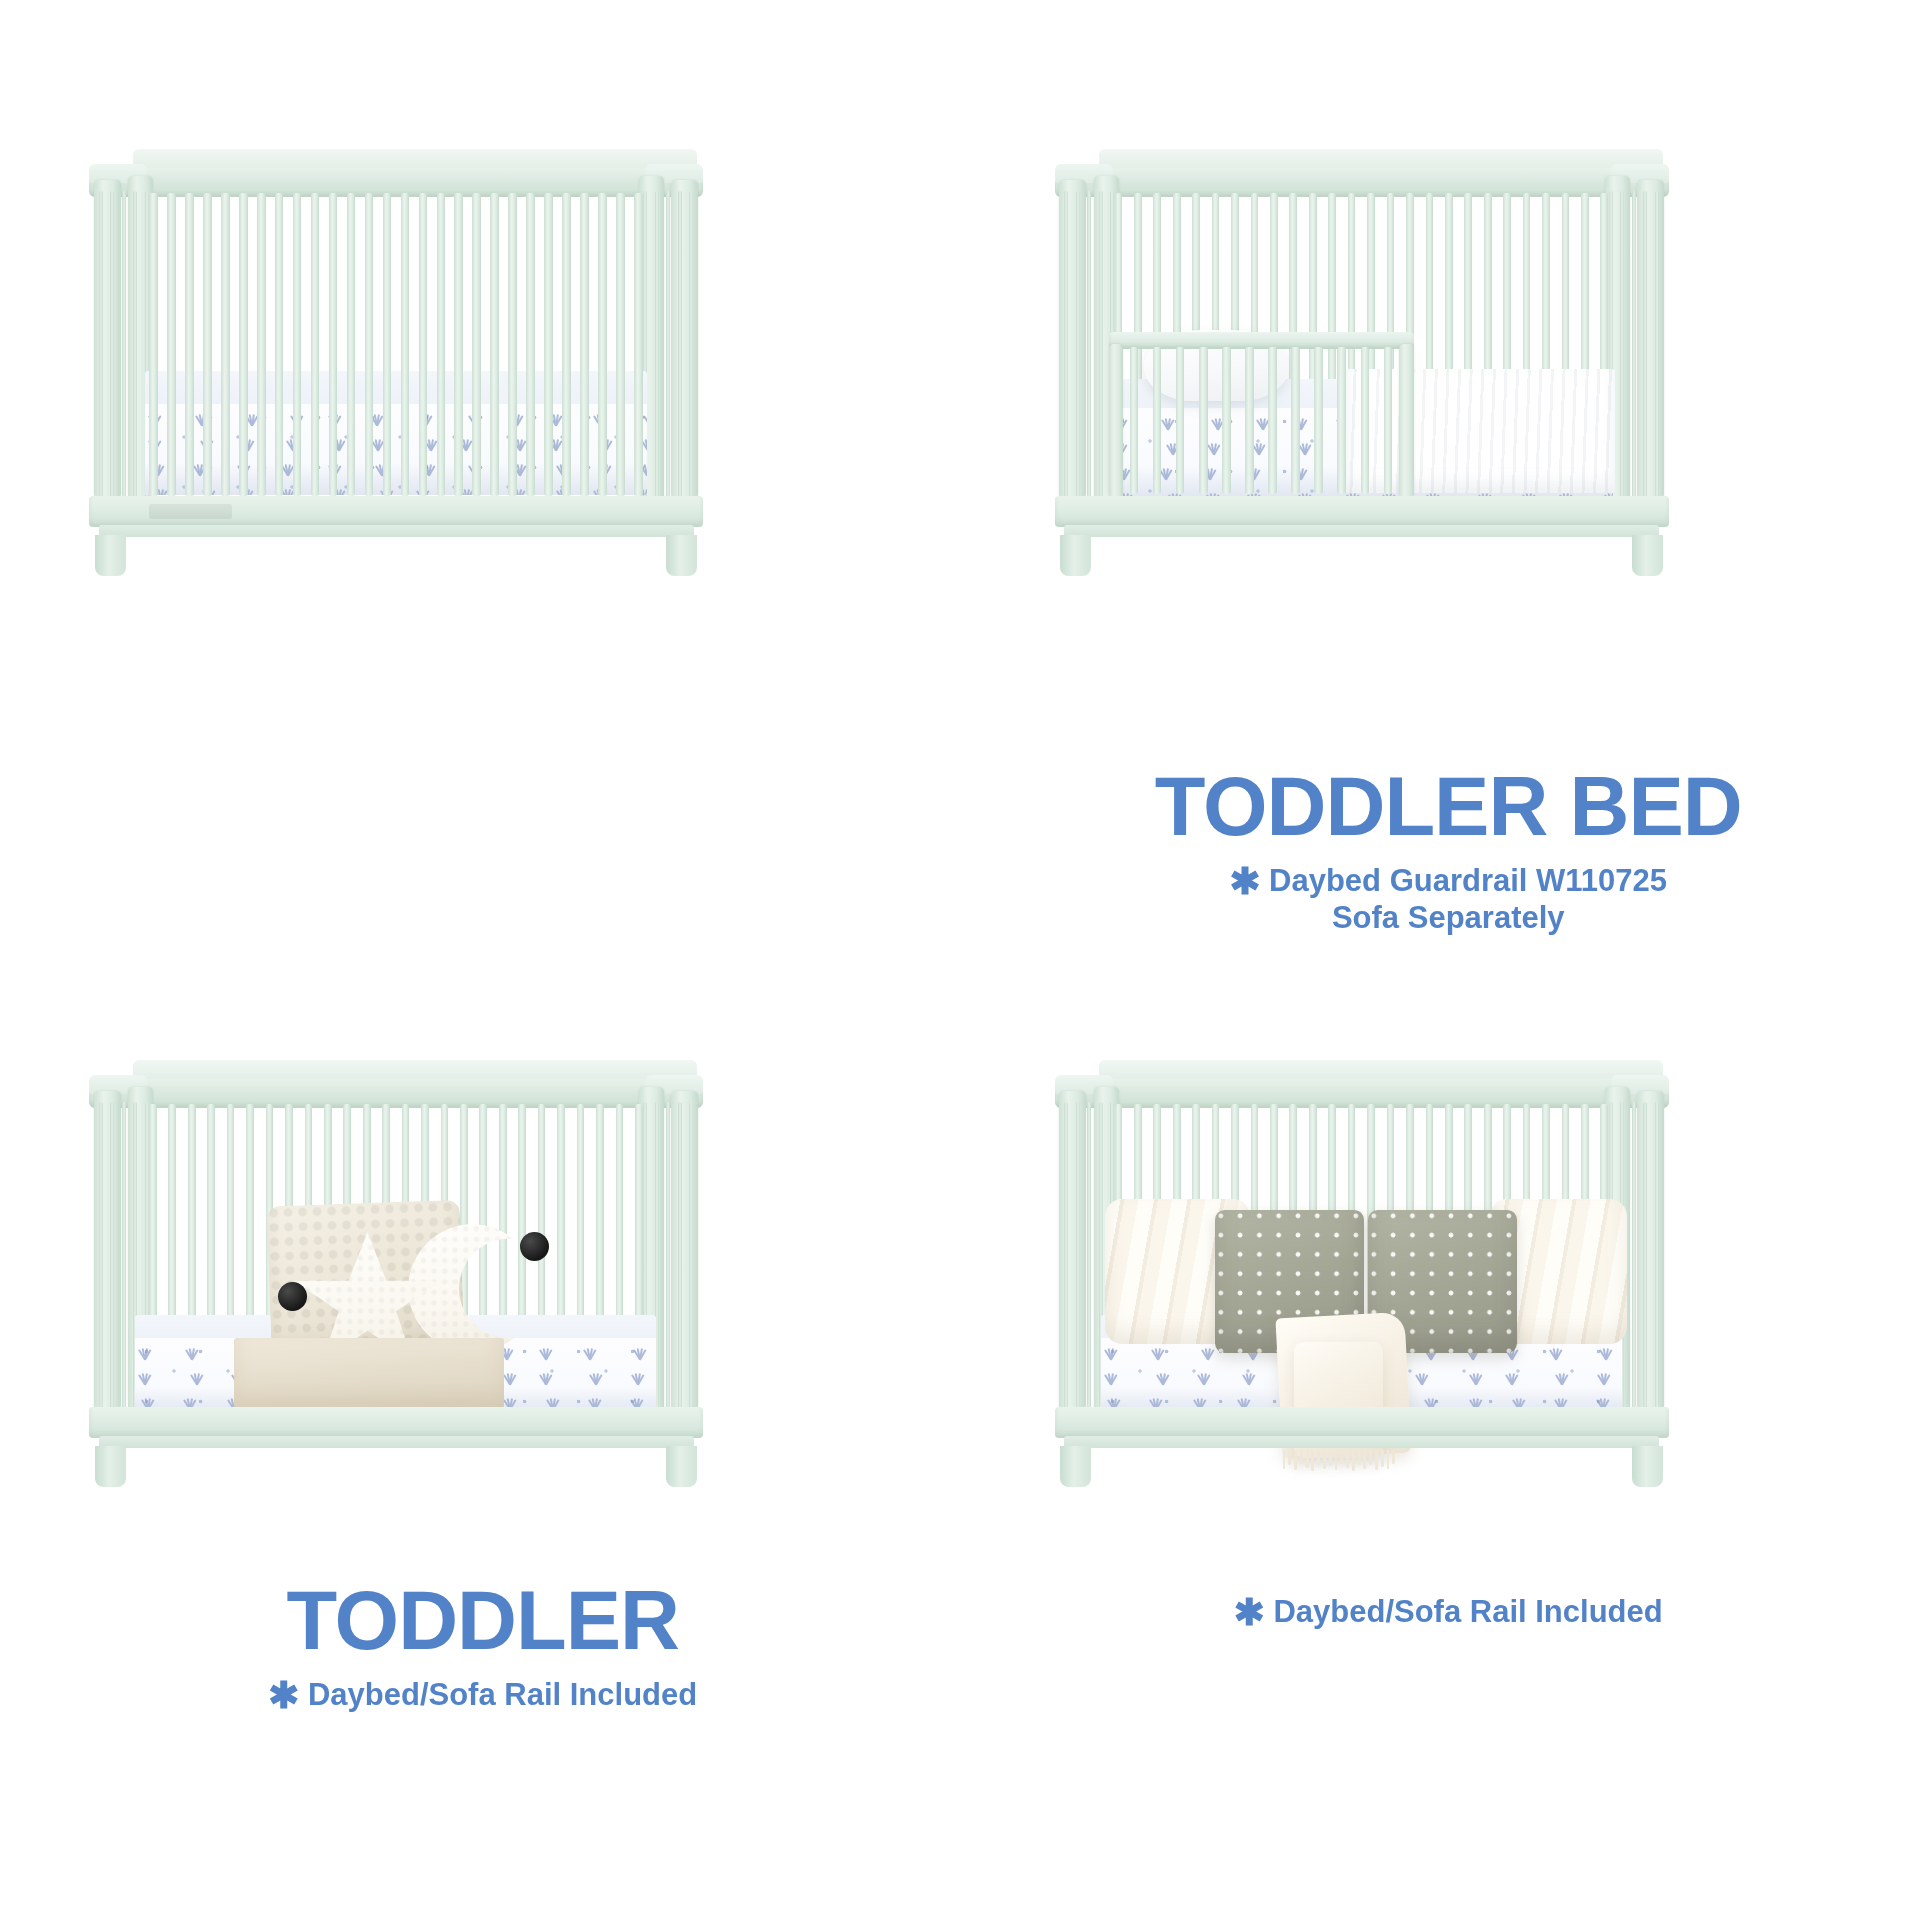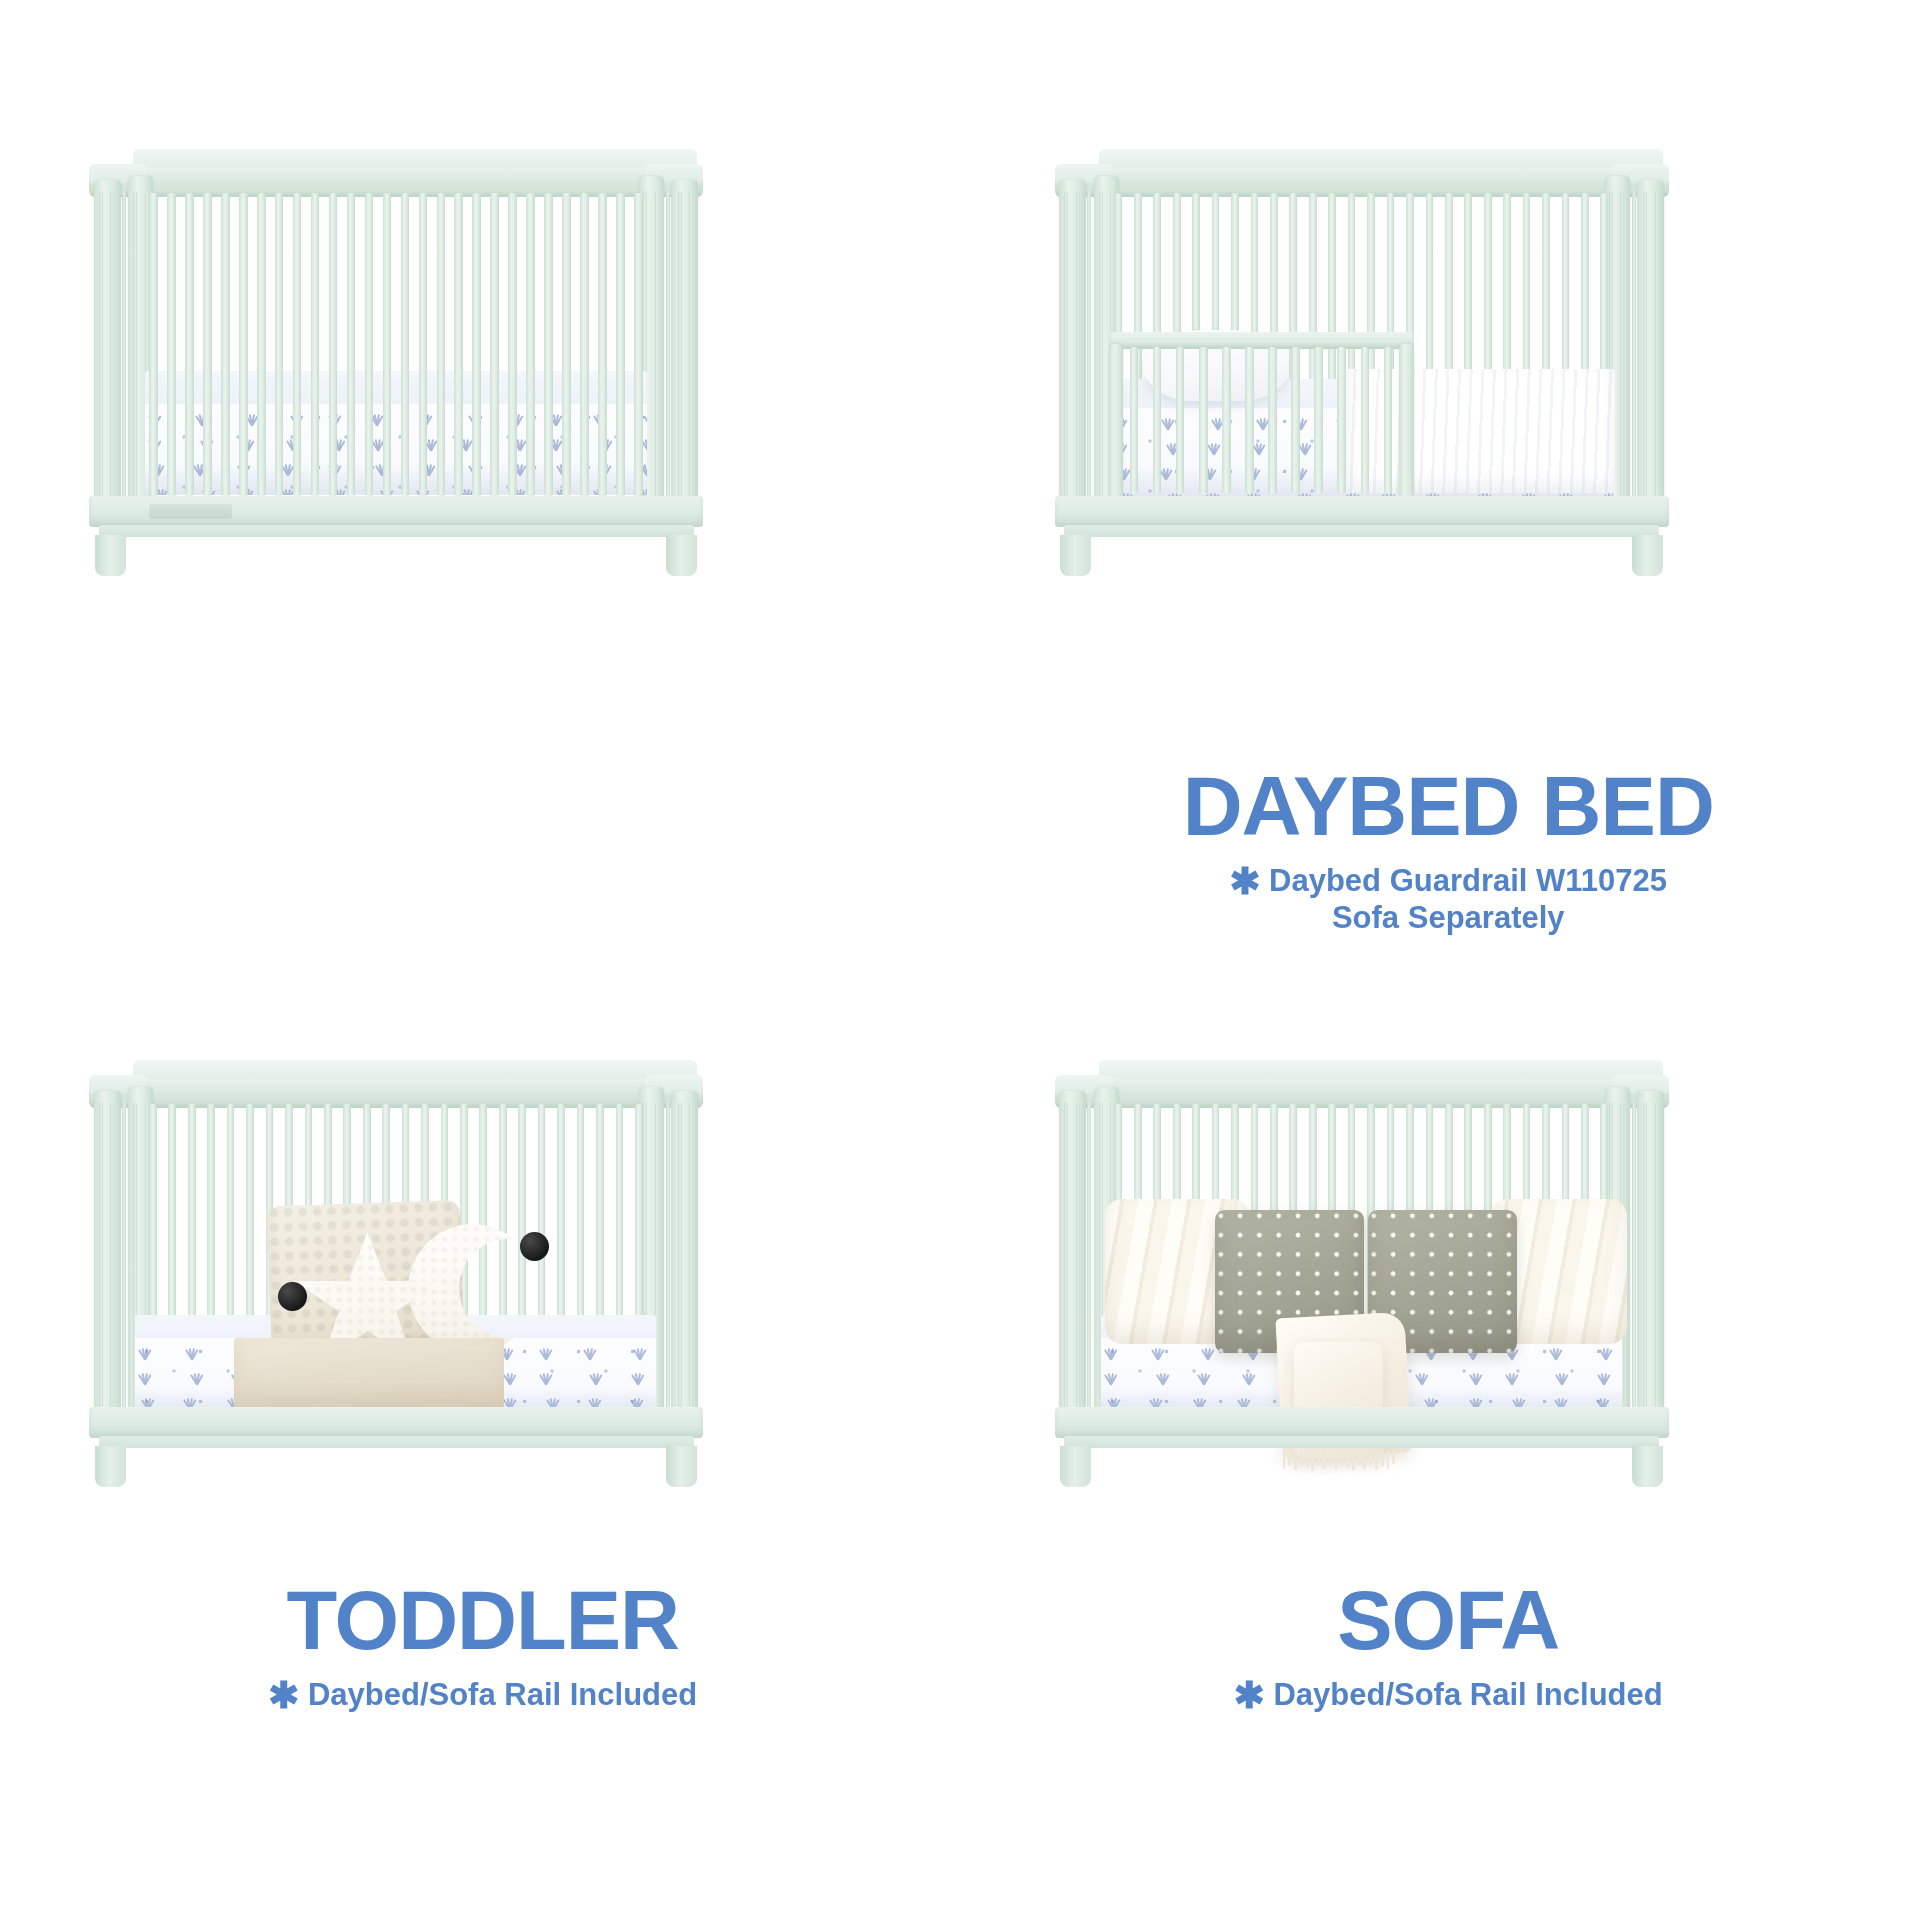--- a/index.html
+++ b/index.html
@@ -940,21 +940,21 @@
           </div>
         </div>
 
         <div class="baserail" style="left:0px;top:355px;width:614px;height:31px;"></div>
         <div class="baserail-low" style="left:9.7px;top:384px;width:595px;height:11.6px;"></div>
         <div class="leg" style="left:5.8px;top:394px;width:31px;height:41px;"></div>
         <div class="leg" style="right:5.8px;top:394px;width:31px;height:41px;"></div>
       </div>
 
       <div class="caption" style="top:765px;">
-        <div class="cap-title">DAYBED BED</div>
+        <div class="cap-title">TODDLER BED</div>
         <div class="cap-note">
           <span class="ast">✱</span>
           <span>Daybed Guardrail W110725</span><br>
           <span>Sofa Separately</span>
         </div>
       </div>
     </div>
 
     <div class="cell">
       <div class="stage" style="left:89px;top:48px;width:614px;height:434px;">
@@ -1572,21 +1572,20 @@
             <i style="height:13.5px"></i>
         </div>
 
         <div class="baserail" style="left:0px;top:355px;width:614px;height:31px;"></div>
         <div class="baserail-low" style="left:9.7px;top:384px;width:595px;height:11.6px;"></div>
         <div class="leg" style="left:5.8px;top:394px;width:31px;height:41px;"></div>
         <div class="leg" style="right:5.8px;top:394px;width:31px;height:41px;"></div>
       </div>
 
       <div class="caption" style="top:575px;">
-        <div class="cap-title">SOFA</div>
         <div class="cap-note">
           <span class="ast">✱</span>
           <span>Daybed/Sofa Rail Included</span>
         </div>
       </div>
     </div>
 
   </div>
 </div>
 

